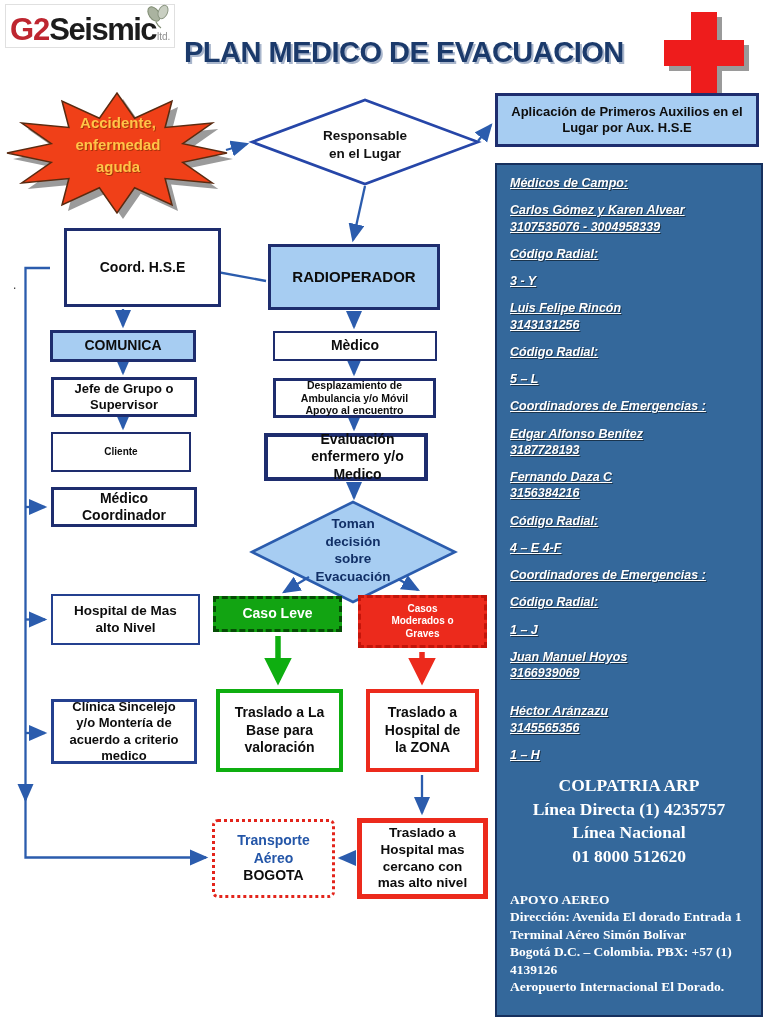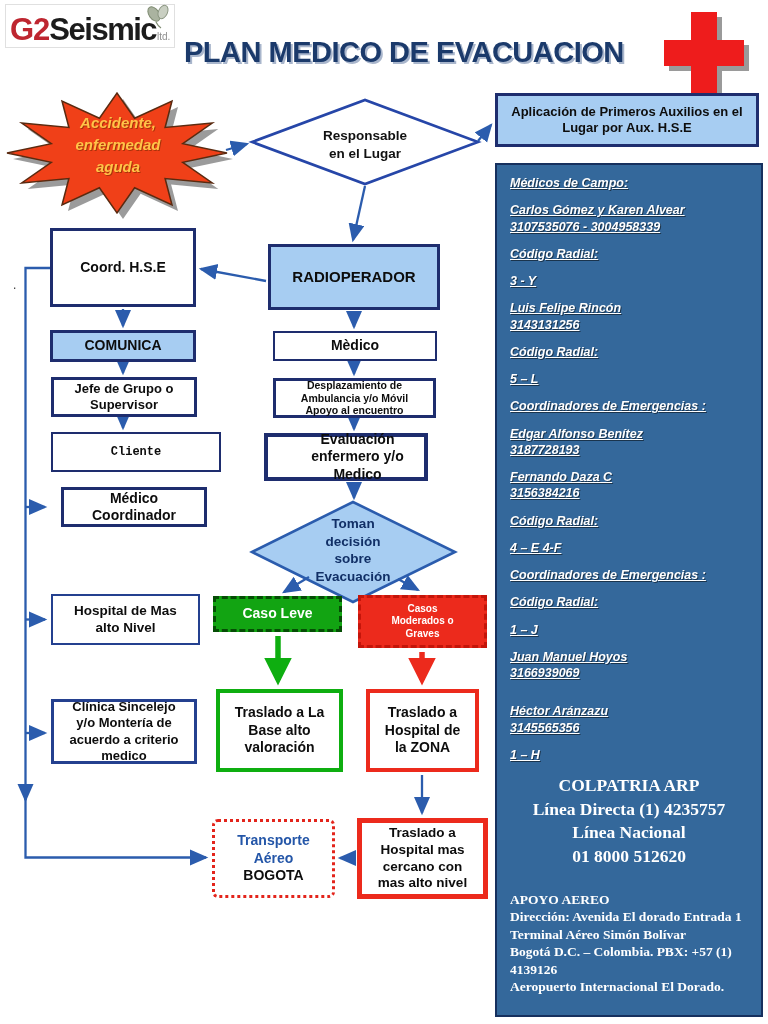--- a/index.html
+++ b/index.html
@@ -18,46 +18,46 @@
          font-weight:bold;letter-spacing:-0.5px;text-shadow:2px 2px 0 #a9b6cc;white-space:nowrap;}
   .cross{position:absolute;left:658px;top:6px;filter:drop-shadow(5px 5px 0 #9a9a9a);}
   
   .box{position:absolute;box-sizing:border-box;display:flex;align-items:center;justify-content:center;
        text-align:center;font-weight:bold;color:#0d0d0d;background:#fff;white-space:pre-line;
        line-height:1.25;z-index:3;}
   .navy{border:3px solid #1e2d6e;}
   .blueblue{border:3px solid #24408f;}
   .fill-lb{background:#A7CDF2;}
   #b-aplicacion{left:495px;top:93px;width:264px;height:54px;font-size:13px;z-index:4;}
-  #b-coord{left:50px;top:228px;width:146px;height:79px;font-size:14px;}
+  #b-coord{left:64px;top:228px;width:157px;height:79px;font-size:14px;}
   #b-radioperador{left:268px;top:244px;width:172px;height:66px;font-size:15px;}
   #b-comunica{left:50px;top:330px;width:146px;height:32px;font-size:14px;text-align:center;}
   #b-medico{left:273px;top:331px;width:164px;height:30px;font-size:14px;border-width:2px;}
   #b-jefe{left:51px;top:377px;width:146px;height:40px;font-size:13px;}
-  #b-cliente{left:51px;top:432px;width:170px;height:40px;font-size:12px;border-width:2px;font-family:Liberation Mono, monospace;}
-  #b-medcoord{left:61px;top:487px;width:146px;height:40px;font-size:14px;}
+  #b-cliente{left:51px;top:432px;width:140px;height:40px;font-size:10px;border-width:2px;}
+  #b-medcoord{left:51px;top:487px;width:146px;height:40px;font-size:14px;}
   #b-despl{left:273px;top:378px;width:163px;height:40px;font-size:10.5px;line-height:1.2;}
   #b-eval{left:264px;top:433px;width:164px;height:48px;font-size:14px;border-width:4px;padding-left:23px;}
   #b-hospital{left:51px;top:594px;width:149px;height:51px;font-size:13.5px;border-width:2.5px;}
   #b-casoleve{left:213px;top:596px;width:129px;height:36px;font-size:14px;color:#fff;
               background:#12A412;border:3px dashed #054d05;}
   #b-casosmg{left:358px;top:595px;width:129px;height:53px;font-size:10px;color:#fff;
              background:#EC2A1C;border:3px dashed #c4150a;}
   #b-trbase{left:216px;top:689px;width:127px;height:83px;font-size:14px;border:4px solid #0EAE10;}
   #b-trzona{left:366px;top:689px;width:113px;height:83px;font-size:14px;border:4px solid #EC2A1C;}
   #b-clinica{left:51px;top:699px;width:146px;height:65px;font-size:13px;border-width:3px;}
   #b-transporte{left:212px;top:819px;width:123px;height:79px;font-size:14px;
                 border:3px dotted #E3241B;border-radius:6px;flex-direction:column;}
   #b-transporte .tblue{color:#2456A8;}
   #b-trcercano{left:357px;top:818px;width:131px;height:81px;font-size:13.5px;border:5px solid #EC2A1C;}
   
   .free-text{position:absolute;text-align:center;font-weight:bold;white-space:pre-line;z-index:3;}
   #t-responsable{left:285px;top:127px;width:160px;font-size:13.5px;color:#111;line-height:1.3;}
   #t-toman{left:293px;top:515px;width:120px;font-size:13.5px;color:#112f66;line-height:1.3;}
-  #t-star{left:38px;top:112px;width:160px;font-size:15px;font-style:italic;color:#FFC448;
+  #t-star{left:38px;top:112px;width:160px;font-size:15px;color:#FFC448;
           line-height:1.45;text-shadow:1px 1px 0 rgba(110,40,0,.55);}
   .stray{position:absolute;left:13px;top:278px;font-size:12px;color:#333;z-index:3;}
   
   .sidebar{position:absolute;left:495px;top:163px;width:268px;height:854px;background:#34689B;
            border:2px solid #16305e;box-sizing:border-box;padding:10px 13px;z-index:3;color:#fff;}
   .sidebar .contact{margin:0 0 11px 0;font-size:12.5px;font-weight:bold;font-style:italic;
                     text-decoration:underline;line-height:1.3;white-space:pre-line;
                     text-shadow:1px 1px 0 rgba(0,0,0,.5);}
   .sidebar .gap-lg{margin-top:22px;}
   .serifblock{font-family:"Liberation Serif",serif;font-weight:bold;white-space:pre-line;color:#fff;}
@@ -164,21 +164,21 @@
   <div class="box navy" id="b-eval">Evaluación
 enfermero y/o
 Medico</div>
   <div class="box blueblue" id="b-hospital">Hospital de Mas
 alto Nivel</div>
   <div class="box" id="b-casoleve">Caso Leve</div>
   <div class="box" id="b-casosmg">Casos
 Moderados o
 Graves</div>
   <div class="box" id="b-trbase">Traslado a La
-Base alto
+Base para
 valoración</div>
   <div class="box" id="b-trzona">Traslado a
 Hospital de
 la ZONA</div>
   <div class="box blueblue" id="b-clinica">Clínica Sincelejo
 y/o Montería de
 acuerdo a criterio
 medico</div>
   <div class="box" id="b-transporte">
     <span class="tblue">Transporte</span>

